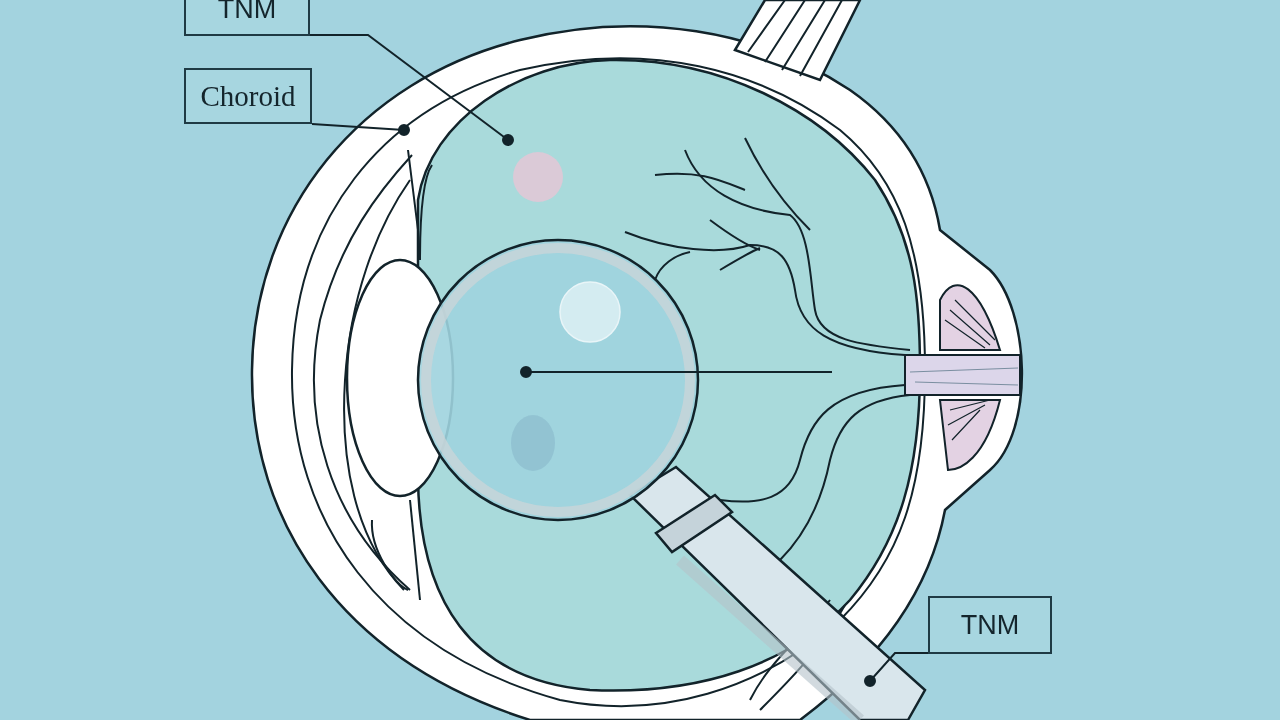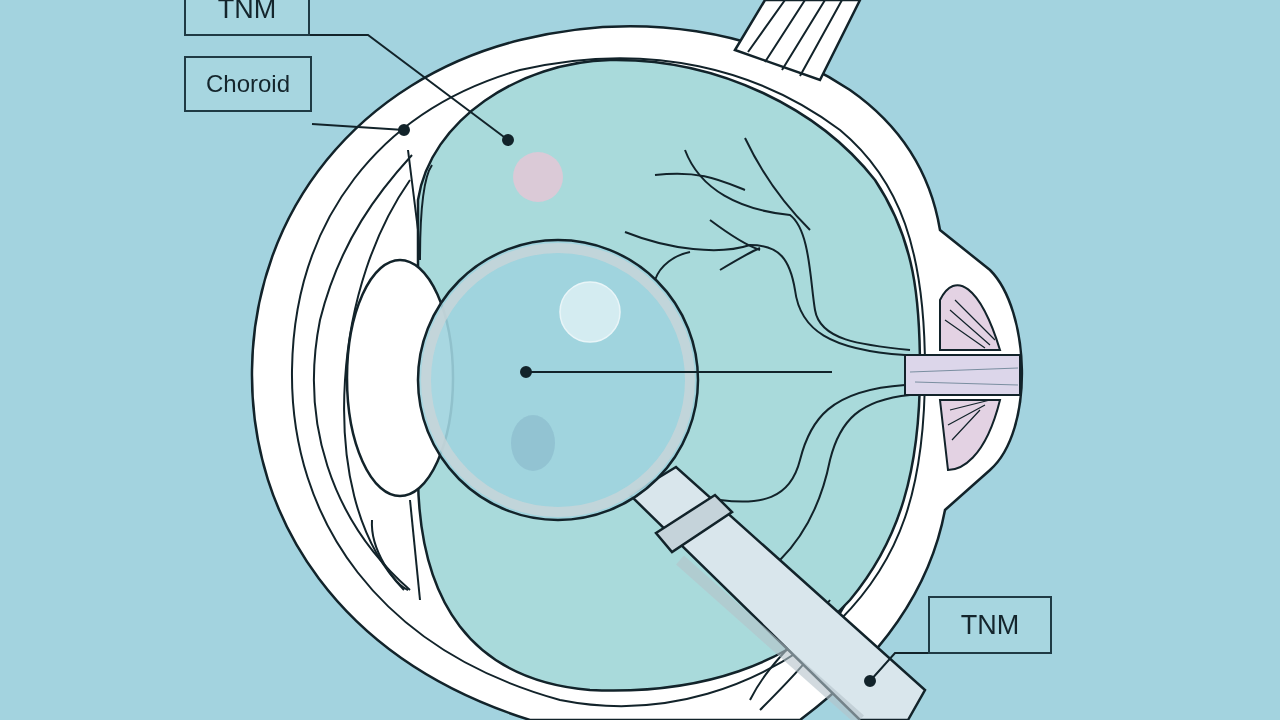--- a/index.html
+++ b/index.html
@@ -13,21 +13,21 @@
     .label-box {
       position: absolute;
       border: 2px solid #1f3a44;
       background: #a7d6e0;
       color: #14252c;
       display: flex; align-items: center; justify-content: center;
       box-sizing: border-box;
       font-family: "Liberation Sans", sans-serif;
     }
     #label-tnm-top { left: 184px; top: -18px; width: 126px; height: 54px; font-size: 27px; }
-    #label-choroid { left: 184px; top: 56px; width: 128px; height: 56px; font-size: 24px; }
+    #label-choroid { left: 184px; top: 68px; width: 128px; height: 56px; font-size: 29px; font-family: Liberation Serif, serif; }
     #label-tnm-bottom { left: 928px; top: 596px; width: 124px; height: 58px; font-size: 27px; }
   </style>
 </head>
 <body>
 
 <div id="stage">
   <svg class="diagram" width="1280" height="720" viewBox="0 0 1280 720">
 
     <g>
       <path d="M 530 720 C 340 660 250 520 252 370 C 254 210 360 80 520 40 C 640 10 760 30 850 90 C 900 125 930 170 940 230 L 990 270 C 1030 310 1035 430 990 470 L 945 510 C 930 590 880 660 800 720 Z" fill="#ffffff" stroke="#12232a" stroke-width="2.5"></path>

